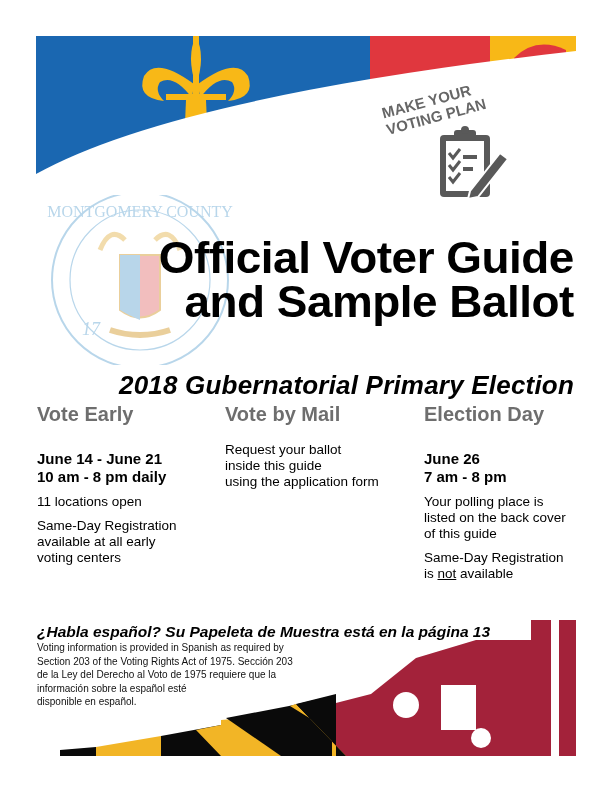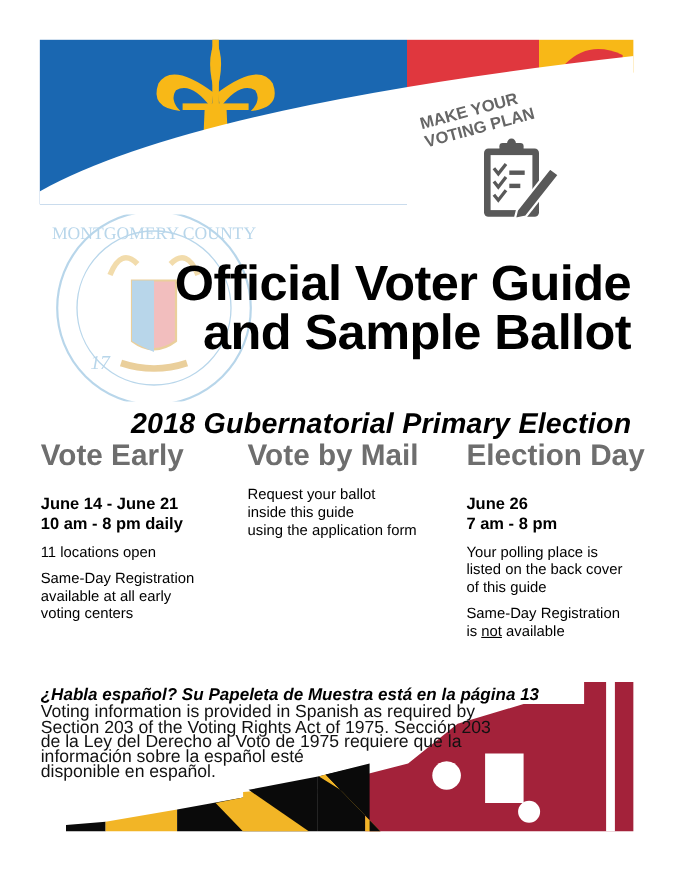--- a/index.html
+++ b/index.html
@@ -8,30 +8,30 @@
   .banner { position:absolute; left:36px; top:36px; width:540px; height:150px; }
   .seal { position:absolute; left:40px; top:195px; width:200px; height:170px; opacity:0.55; }
   .plan { position:absolute; left:372px; top:75px; width:150px; height:135px; }
   .plan-text { position:absolute; left:0; top:0; font-weight:bold; font-size:15px; color:#666; line-height:17px; transform:rotate(-15deg); transform-origin:left top; white-space:nowrap; font-family:"Liberation Sans", sans-serif; }
   .plan-text span { display:block; }
   .clipboard { position:absolute; left:62px; top:50px; width:80px; height:80px; }
   .title { position:absolute; right:38px; top:236px; text-align:right; font-weight:bold; font-size:45px; line-height:44px; letter-spacing:-0.5px; font-family:"Liberation Sans", sans-serif; transform:scaleX(1.02); transform-origin:right top; }
   .title span { display:block; }
   .subtitle { position:absolute; right:38px; top:330px; font-weight:bold; font-style:italic; font-size:26px; letter-spacing:0.2px; white-space:nowrap;margin-top:40px; }
   .col { position:absolute; top:402px; width:185px; }
-  .col h2 { margin:0; font-size:27px; font-weight:bold; color:#6e6e6e; line-height:24px; }
+  .col h2 { margin:0; font-size:20px; font-weight:bold; color:#6e6e6e; line-height:24px; }
   .col .strong { margin-top:24px; font-size:15px; font-weight:bold; line-height:18px; }
   .col .strong span { display:block; }
   .col p { margin:8px 0 0 0; font-size:13.5px; line-height:16px; color:#000000; }
   .col p span { display:block; }
   .col1 { left:37px; }
   .col2 { left:225px; }
   .col3 { left:424px; }
   .spanish-head { position:absolute; left:37px; top:623px; font-weight:bold; font-style:italic; font-size:15.5px; white-space:nowrap; }
-  .spanish-body { position:absolute; left:37px; top:641px; font-size:16px; line-height:13.5px; color:#111; }
+  .spanish-body { position:absolute; left:37px; top:641px; font-size:10px; line-height:13.5px; color:#111; }
   .spanish-body span { display:block; }
   .flag-bottom { position:absolute; left:36px; top:620px; width:540px; height:136px; }
   u { text-decoration:underline; }
 </style>
 </head>
 <body>
 
 <div class="page">
 
   <svg class="banner" viewBox="0 0 540 150" preserveAspectRatio="none">

